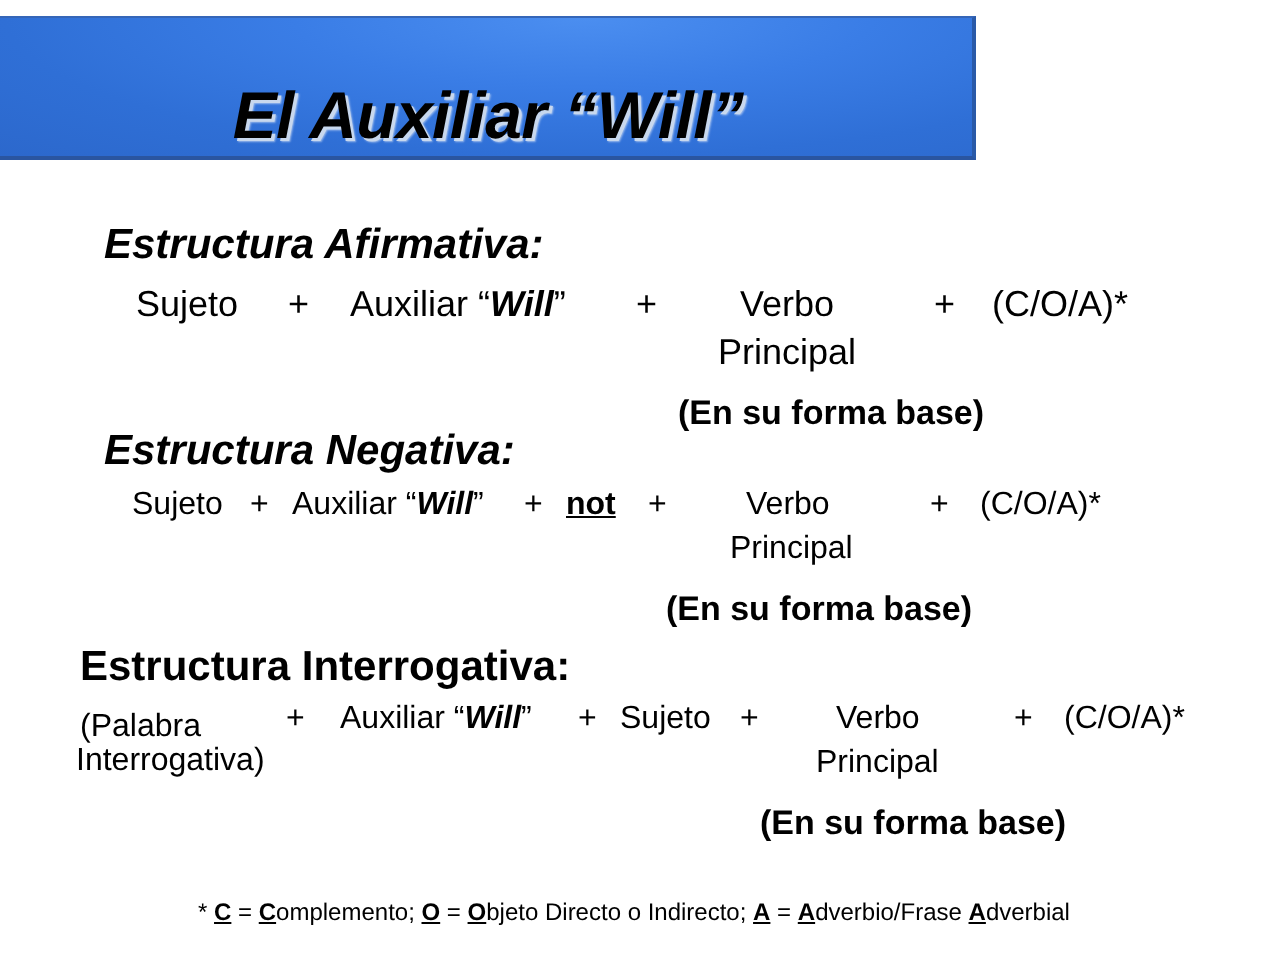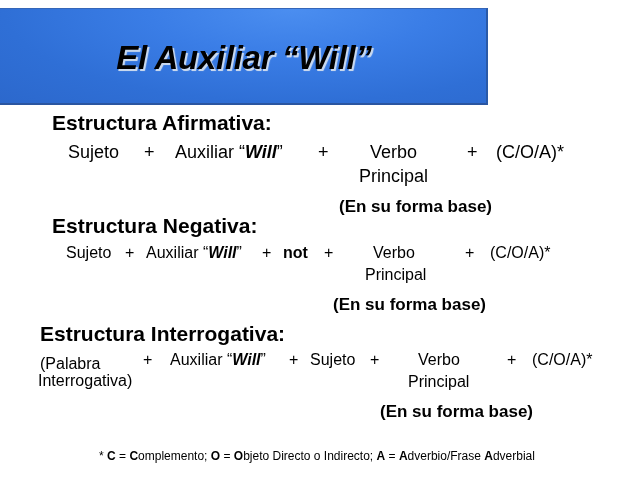--- a/index.html
+++ b/index.html
@@ -1,20 +1,20 @@
 <!DOCTYPE html>
 <html><head>
 <meta charset="utf-8">
 <style>
   * { margin: 0; padding: 0; box-sizing: border-box; }
   html, body { width: 638px; height: 479px; background: #ffffff; overflow: hidden; }
   body { position: relative; font-family: "Liberation Sans", sans-serif; color: #000; }
 
   .banner {
-    position: absolute; left: 0; top: 8px; width: 488px; height: 97px;
+    position: absolute; left: 0; top: 8px; width: 488px; height: 72px;
     background: radial-gradient(ellipse at 60% 0%, #4b8ef0 0%, #3a7de6 35%, #2f6fd6 70%, #2c68cc 100%);
     border-top: 1px solid #3566b8;
     border-bottom: 2px solid #2a55a0;
     border-right: 2px solid #2a5aa8;
   }
   .banner-title {
     position: absolute; left: 0; top: 0; width: 488px; height: 97px;
     display: flex; align-items: center; justify-content: center;
     font-family: "Liberation Sans", sans-serif;
     font-weight: bold; font-style: italic; font-size: 33px;
@@ -22,42 +22,42 @@
     text-shadow: 1.5px 1.5px 0 #c8d8ee, 2px 2px 1px rgba(255,255,255,0.5);
     letter-spacing: -0.3px;
   }
 
   .abs { position: absolute; white-space: pre; }
   .heading { font-weight: bold; font-size: 21px; }
   .f1 { font-size: 18px; }
   .f2 { font-size: 16px; }
   .note { font-weight: bold; font-size: 17px; }
   .will { font-weight: bold; font-style: italic; text-align: right; }
-  .b { font-weight: bold; }
+  .b { font-weight: bold; text-decoration: underline; }
   .footnote { font-size: 12px; }
 </style>
 </head>
 <body>
 
 <div class="banner">
   <div class="banner-title">El Auxiliar “Will”</div>
 </div>
 
-<div class="abs heading" style="left:52px; top:111px;">Estructura Afirmativa:</div>
+<div class="abs heading" style="left:52px; top:111px;font-style:italic;">Estructura Afirmativa:</div>
 <div class="abs f1" style="left:68px; top:142px;">Sujeto</div>
 <div class="abs f1" style="left:144px; top:142px;">+</div>
 <div class="abs f1" style="left:175px; top:142px;"><span>Auxiliar “</span><span class="will">Will</span><span>”</span></div>
 <div class="abs f1" style="left:318px; top:142px;">+</div>
 <div class="abs f1" style="left:370px; top:142px;">Verbo</div>
 <div class="abs f1" style="left:359px; top:166px;">Principal</div>
 <div class="abs f1" style="left:467px; top:142px;">+</div>
 <div class="abs f1" style="left:496px; top:142px;">(C/O/A)*</div>
 <div class="abs note" style="left:339px; top:197px;">(En su forma base)</div>
 
-<div class="abs heading" style="left:52px; top:214px;">Estructura Negativa:</div>
+<div class="abs heading" style="left:52px; top:214px;font-style:italic;">Estructura Negativa:</div>
 <div class="abs f2" style="left:66px; top:244px;">Sujeto</div>
 <div class="abs f2" style="left:125px; top:244px;">+</div>
 <div class="abs f2" style="left:146px; top:244px;"><span>Auxiliar “</span><span class="will">Will</span><span>”</span></div>
 <div class="abs f2" style="left:262px; top:244px;">+</div>
 <div class="abs f2 b" style="left:283px; top:244px;">not</div>
 <div class="abs f2" style="left:324px; top:244px;">+</div>
 <div class="abs f2" style="left:373px; top:244px;">Verbo</div>
 <div class="abs f2" style="left:365px; top:266px;">Principal</div>
 <div class="abs f2" style="left:465px; top:244px;">+</div>
 <div class="abs f2" style="left:490px; top:244px;">(C/O/A)*</div>

